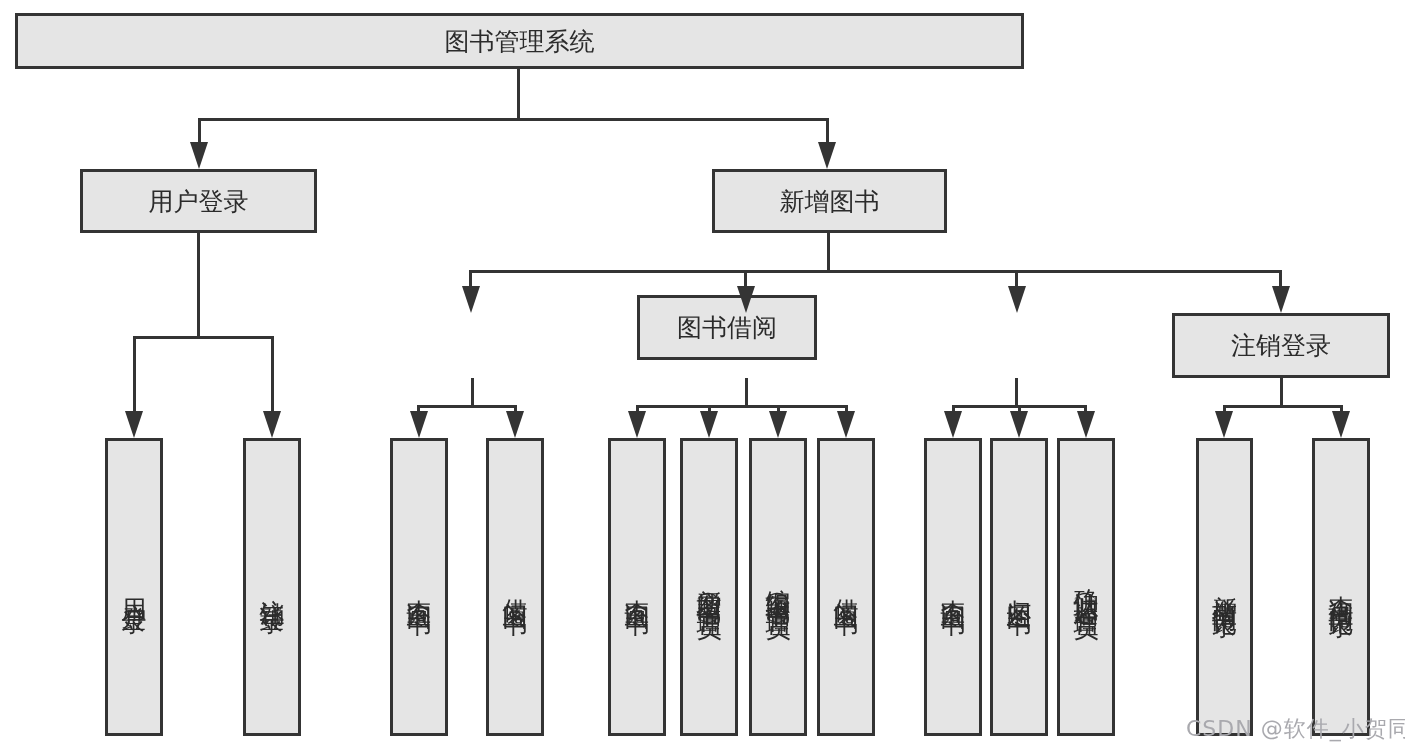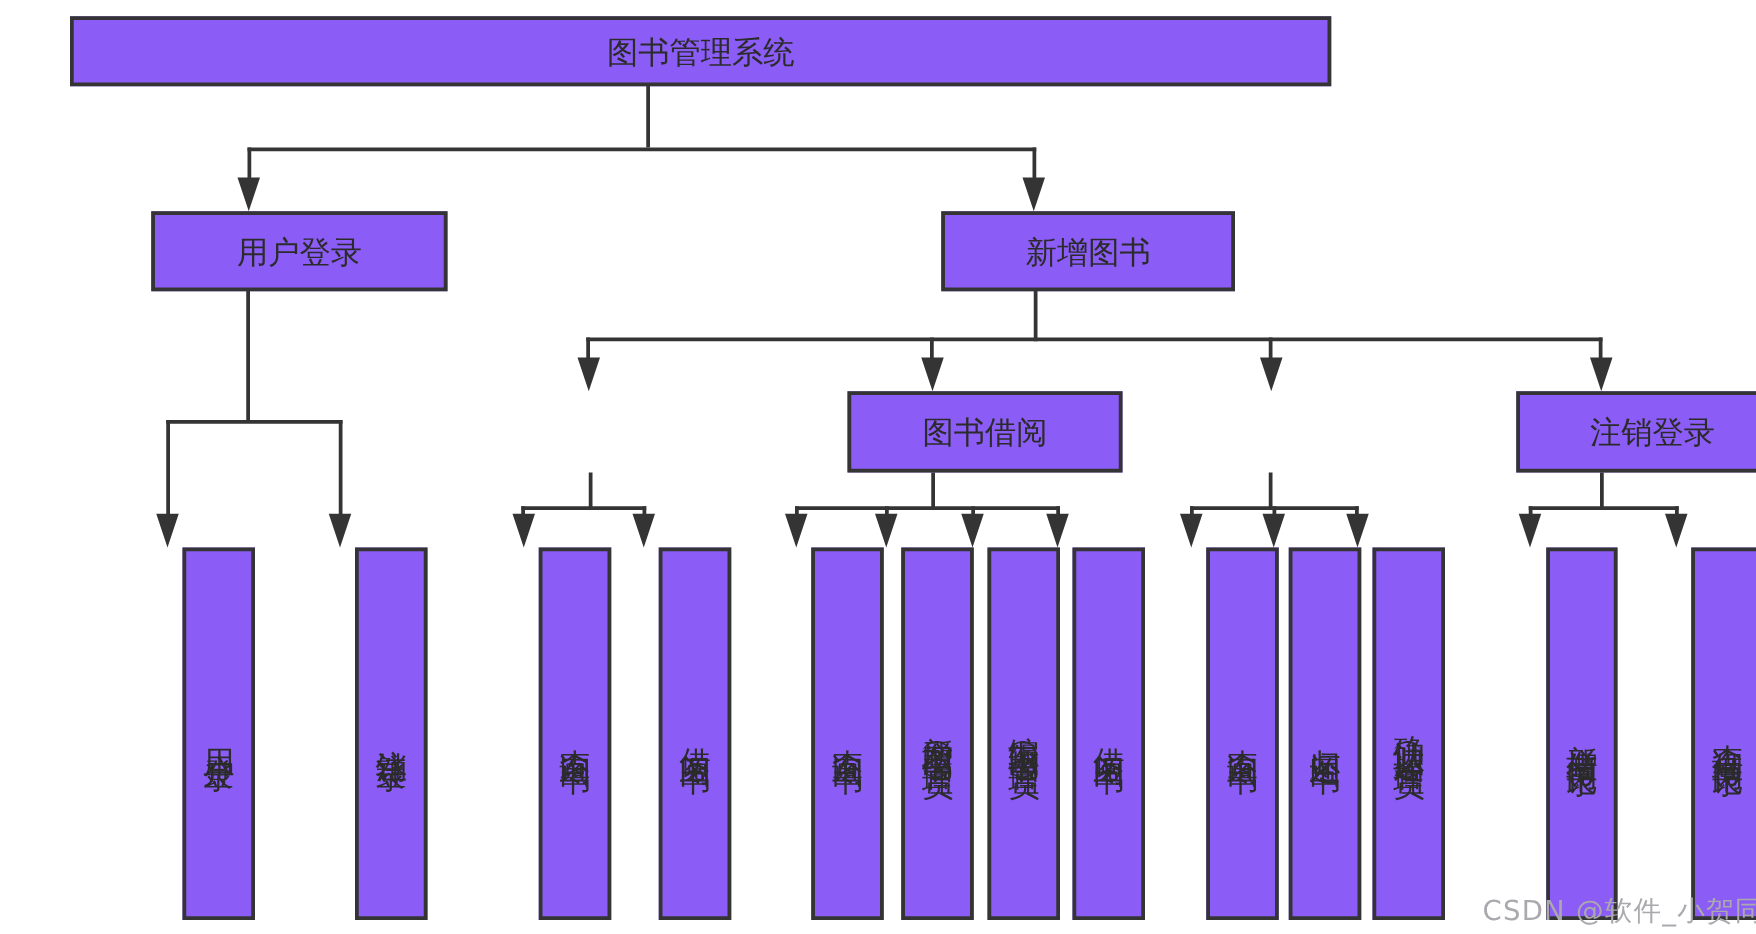--- a/index.html
+++ b/index.html
@@ -5,24 +5,24 @@
   :root{
     --line:#343434;
     --text:#2b2b2b;
     --background:#ffffff;
     --watermark:#a9a9ae;
   }
   html,body{margin:0;padding:0;background:var(--background);}
   body{font-family:"DejaVu Sans","Liberation Sans",sans-serif;}
   .stage{position:relative;width:1405px;height:747px;background:var(--background);overflow:hidden;}
   .box{
-    position:absolute;box-sizing:border-box;background:#8b5cf6;
+    position:absolute;box-sizing:border-box;background:#e5e5e5;
     border:3px solid var(--line);
     display:flex;align-items:center;justify-content:center;
-    color:var(--text);font-size:25px;white-space:nowrap;margin-left:41px;
+    color:var(--text);font-size:25px;white-space:nowrap;
   }
   .leaf{
     writing-mode:vertical-rl;text-orientation:mixed;
     letter-spacing:4px;font-size:25px;
   }
   .hl,.vl{position:absolute;background:var(--line);}
   .hl{height:3px;}
   .vl{width:3px;}
   .ar{
     position:absolute;width:0;height:0;
@@ -39,21 +39,21 @@
 
 <div class="stage">
 
   <div class="box" style="left:15px;top:13px;width:1009px;height:56px;">图书管理系统</div>
 
   <div class="box" style="left:80px;top:169px;width:237px;height:64px;">用户登录</div>
 
   <div class="box" style="left:712px;top:169px;width:235px;height:64px;">新增图书</div>
 
 
-  <div class="box" style="left:637px;top:313px;width:220px;height:65px;">图书借阅</div>
+  <div class="box" style="left:637px;top:295px;width:180px;height:65px;">图书借阅</div>
 
 
   <div class="box" style="left:1172px;top:313px;width:218px;height:65px;">注销登录</div>
 
   <div class="box leaf" style="left:105px;top:438px;width:58px;height:298px;">用户登录</div>
 
   <div class="box leaf" style="left:243px;top:438px;width:58px;height:298px;">注销登录</div>
 
   <div class="box leaf" style="left:390px;top:438px;width:58px;height:298px;">查询图书</div>
 

